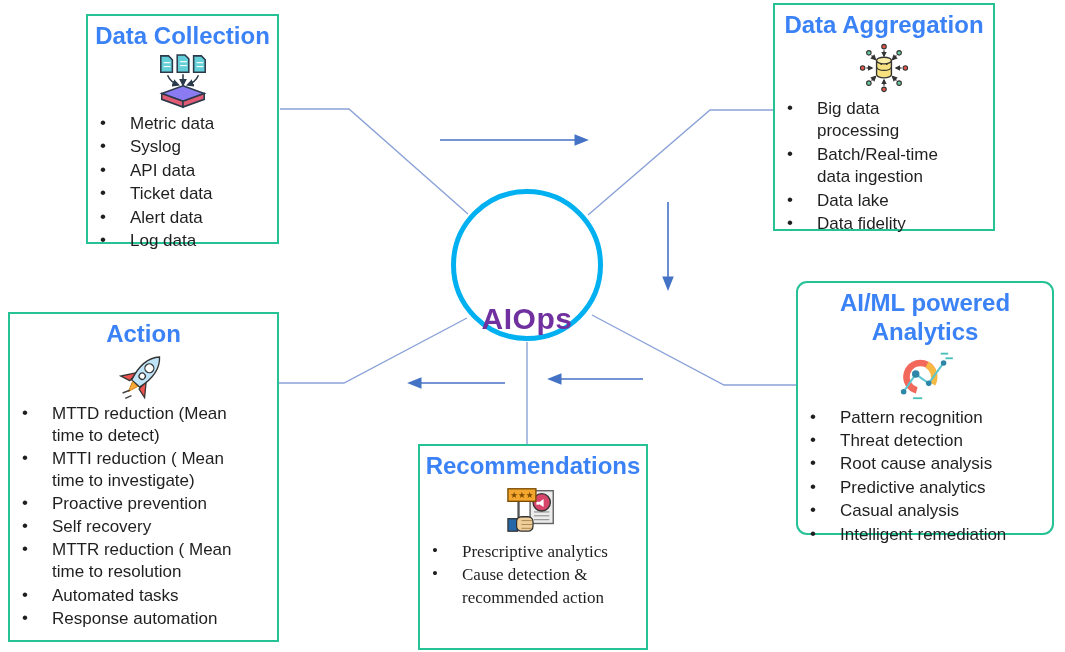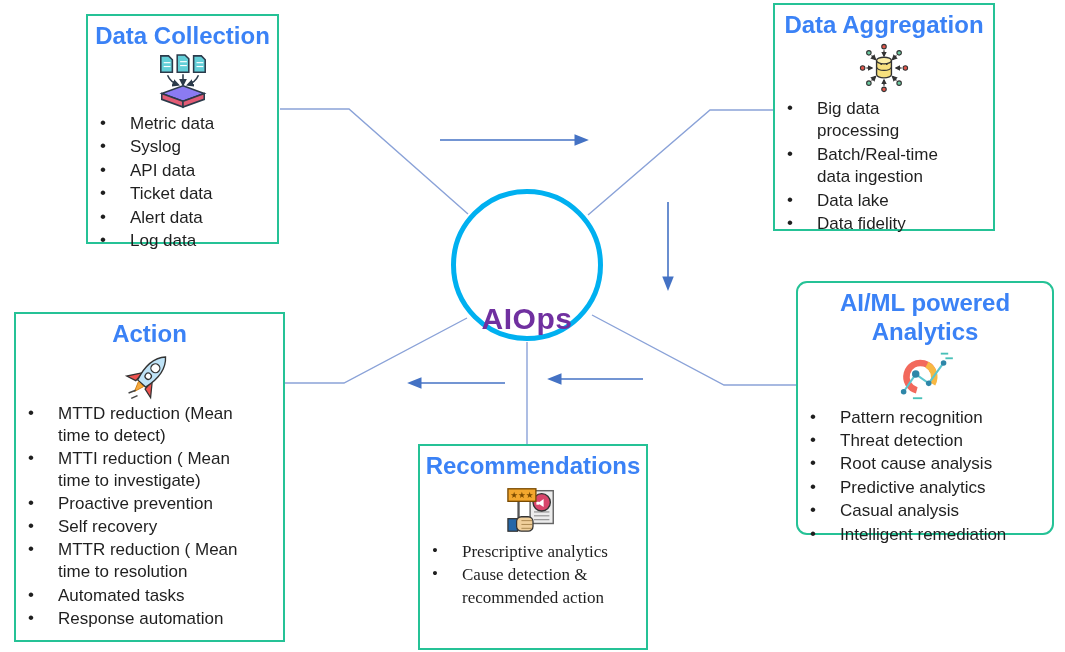--- a/index.html
+++ b/index.html
@@ -23,21 +23,21 @@
   
   #box-data-collection { left:86px;  top:14px;  width:193px; height:230px; }
   #box-data-collection ul.bullets li { padding-right:8px; }
   #box-data-aggregation { left:773px; top:3px;   width:222px; height:228px; }
   #box-data-aggregation ul.bullets li { padding-right:50px; }
   #box-aiml { left:796px; top:281px; width:258px; height:254px;border-radius:11px; }
   #box-aiml ul.bullets { margin-top:6px; }
   #box-aiml ul.bullets li { padding-right:6px; }
   #box-recommendations { left:418px; top:444px; width:230px; height:206px; }
   #box-recommendations ul.bullets li { padding-right:34px;font-family:Liberation Serif, serif; }
-  #box-action { left:14px; top:312px; width:271px; height:330px; }
+  #box-action { left:8px; top:312px; width:271px; height:330px; }
   #box-action ul.bullets { font-size:17px; line-height:1.3; margin-top:2px; }
   #box-action ul.bullets li { padding-right:28px; }
   
   #center-circle {
     position:absolute; left:451px; top:189px; width:152px; height:152px;
     border:5px solid #00b0f0; border-radius:50%; background:#ffffff;
     display:flex; align-items:flex-end; justify-content:center; z-index:2;
     box-sizing:border-box;
   }
   #center-circle span { font-weight:bold; font-size:30px; color:#7030a0; letter-spacing:0.5px; }

